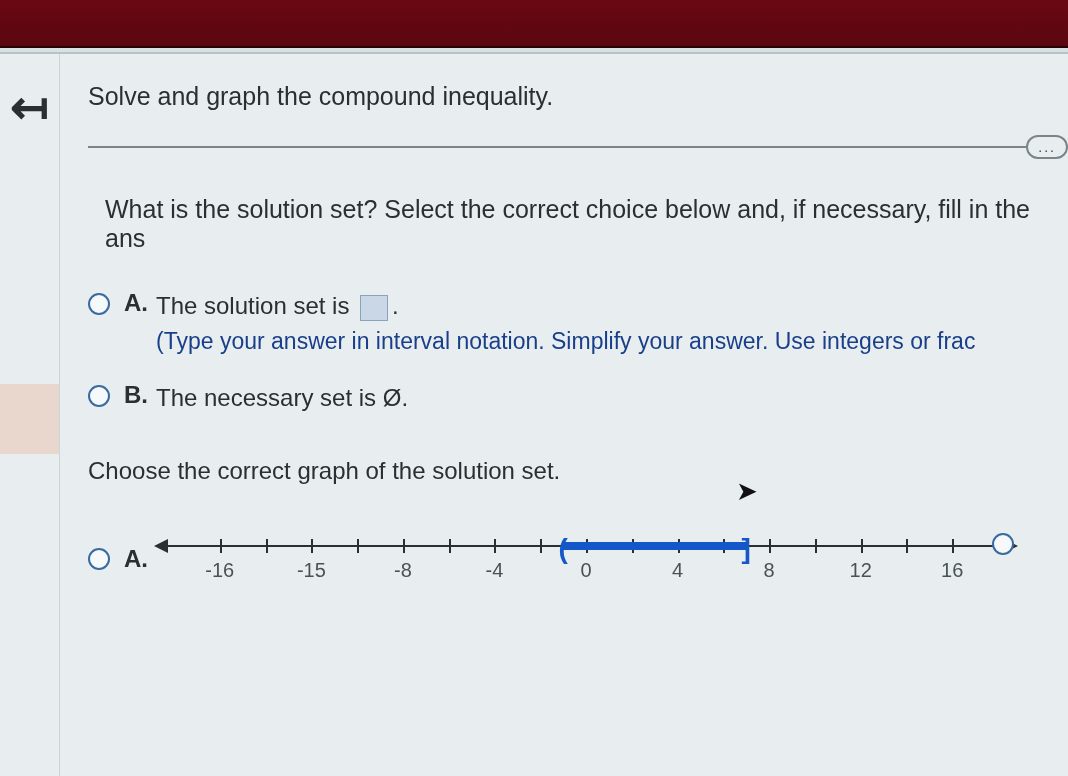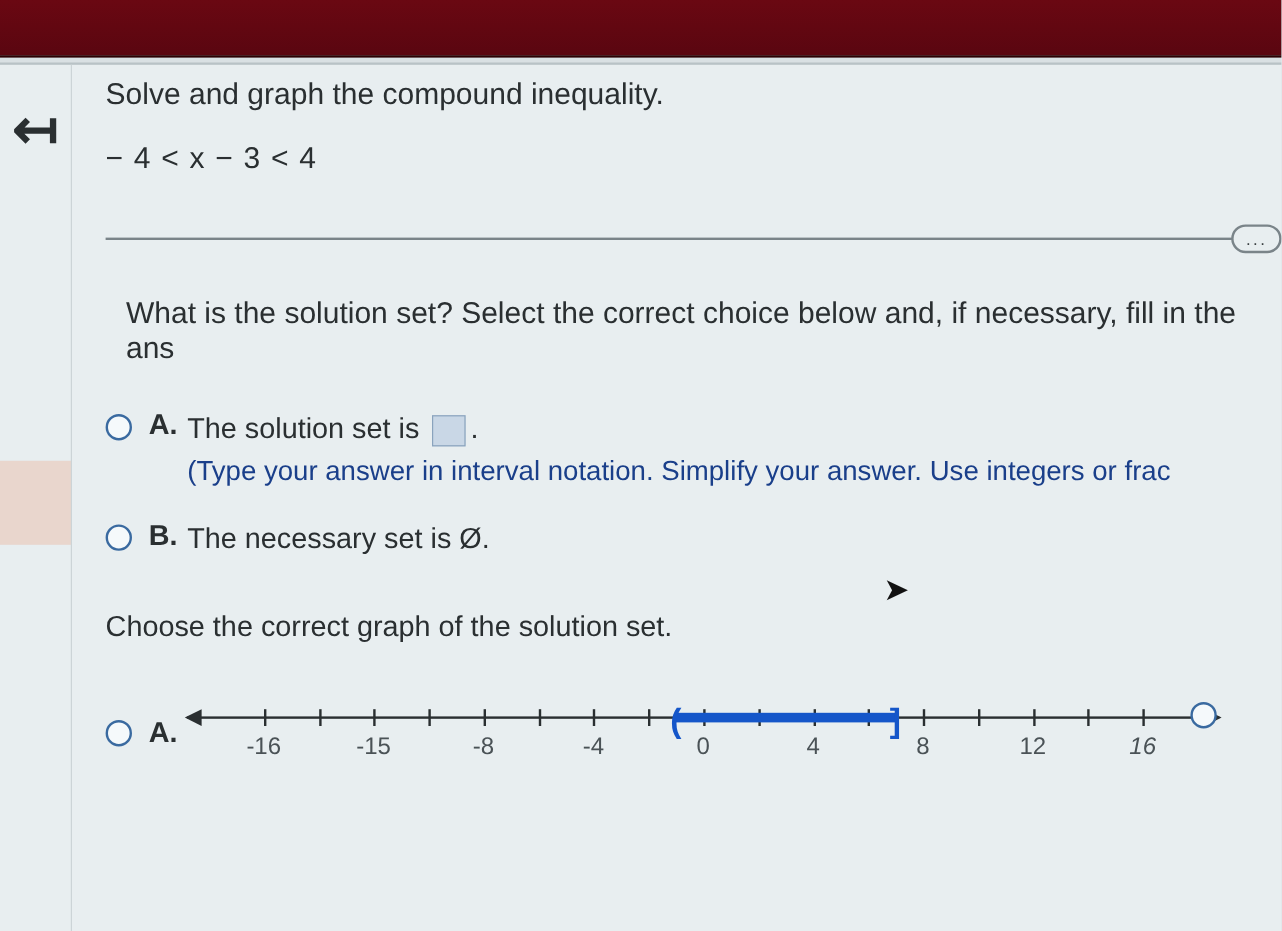--- a/index.html
+++ b/index.html
@@ -44,21 +44,21 @@
     color: #2a2f31;
     cursor: pointer;
     line-height: 1;
   }
   .content {
     position: absolute;
     left: 60px;
     right: 0;
     top: 0;
     bottom: 0;
-    padding: 11px 0 0 28px;
+    padding: 28px 0 0 28px;
     color: #2a2f31;
   }
   .prompt-title {
     font-size: 25px;
     margin-bottom: 24px;
   }
   .inequality {
     font-size: 25px;
     margin-bottom: 40px;
     letter-spacing: 1px;
@@ -229,21 +229,20 @@
 <div class="page">
   <div class="highlight-strip"></div>
 
   <div class="back-col">
     <div class="back-arrow">↤</div>
   </div>
 
   <div class="content">
 
     <div class="prompt-title">Solve and graph the compound inequality.</div>
-    <div class="inequality">− 4 &lt; x − 3 &lt; 4</div>
 
     <div class="hr-row">
       <div class="hr-line"></div>
       <div class="hr-pill">...</div>
     </div>
 
     <div class="question">What is the solution set? Select the correct choice below and, if necessary, fill in the ans</div>
 
     <div class="choice-row">
       <div class="radio"></div>
@@ -290,21 +289,21 @@
           <div class="tick" style="left: 750.444px;"></div>
           <div class="tick" style="left: 796.222px;"></div>
           <div class="tick-label" style="left: 63.7778px;">-16</div>
           <div class="tick-label" style="left: 155.333px;">-15</div>
           <div class="tick-label" style="left: 246.889px;">-8</div>
           <div class="tick-label" style="left: 338.444px;">-4</div>
           <div class="tick-label" style="left: 430px;">0</div>
           <div class="tick-label" style="left: 521.556px;">4</div>
           <div class="tick-label" style="left: 613.111px;">8</div>
           <div class="tick-label" style="left: 704.667px;">12</div>
-          <div class="tick-label" style="left: 796.222px; font-style: italic;">16</div>
+          <div class="tick-label" style="left: 796.222px;">16</div>
           <div class="seg" style="left: 407.111px; width: 183.111px;"></div>
           <div class="bracket-open" style="left: 407.111px;">(</div>
           <div class="bracket-close" style="left: 590.222px;">]</div>
         </div>
     </div>
 
   </div>
 </div>
 
 </body></html>

